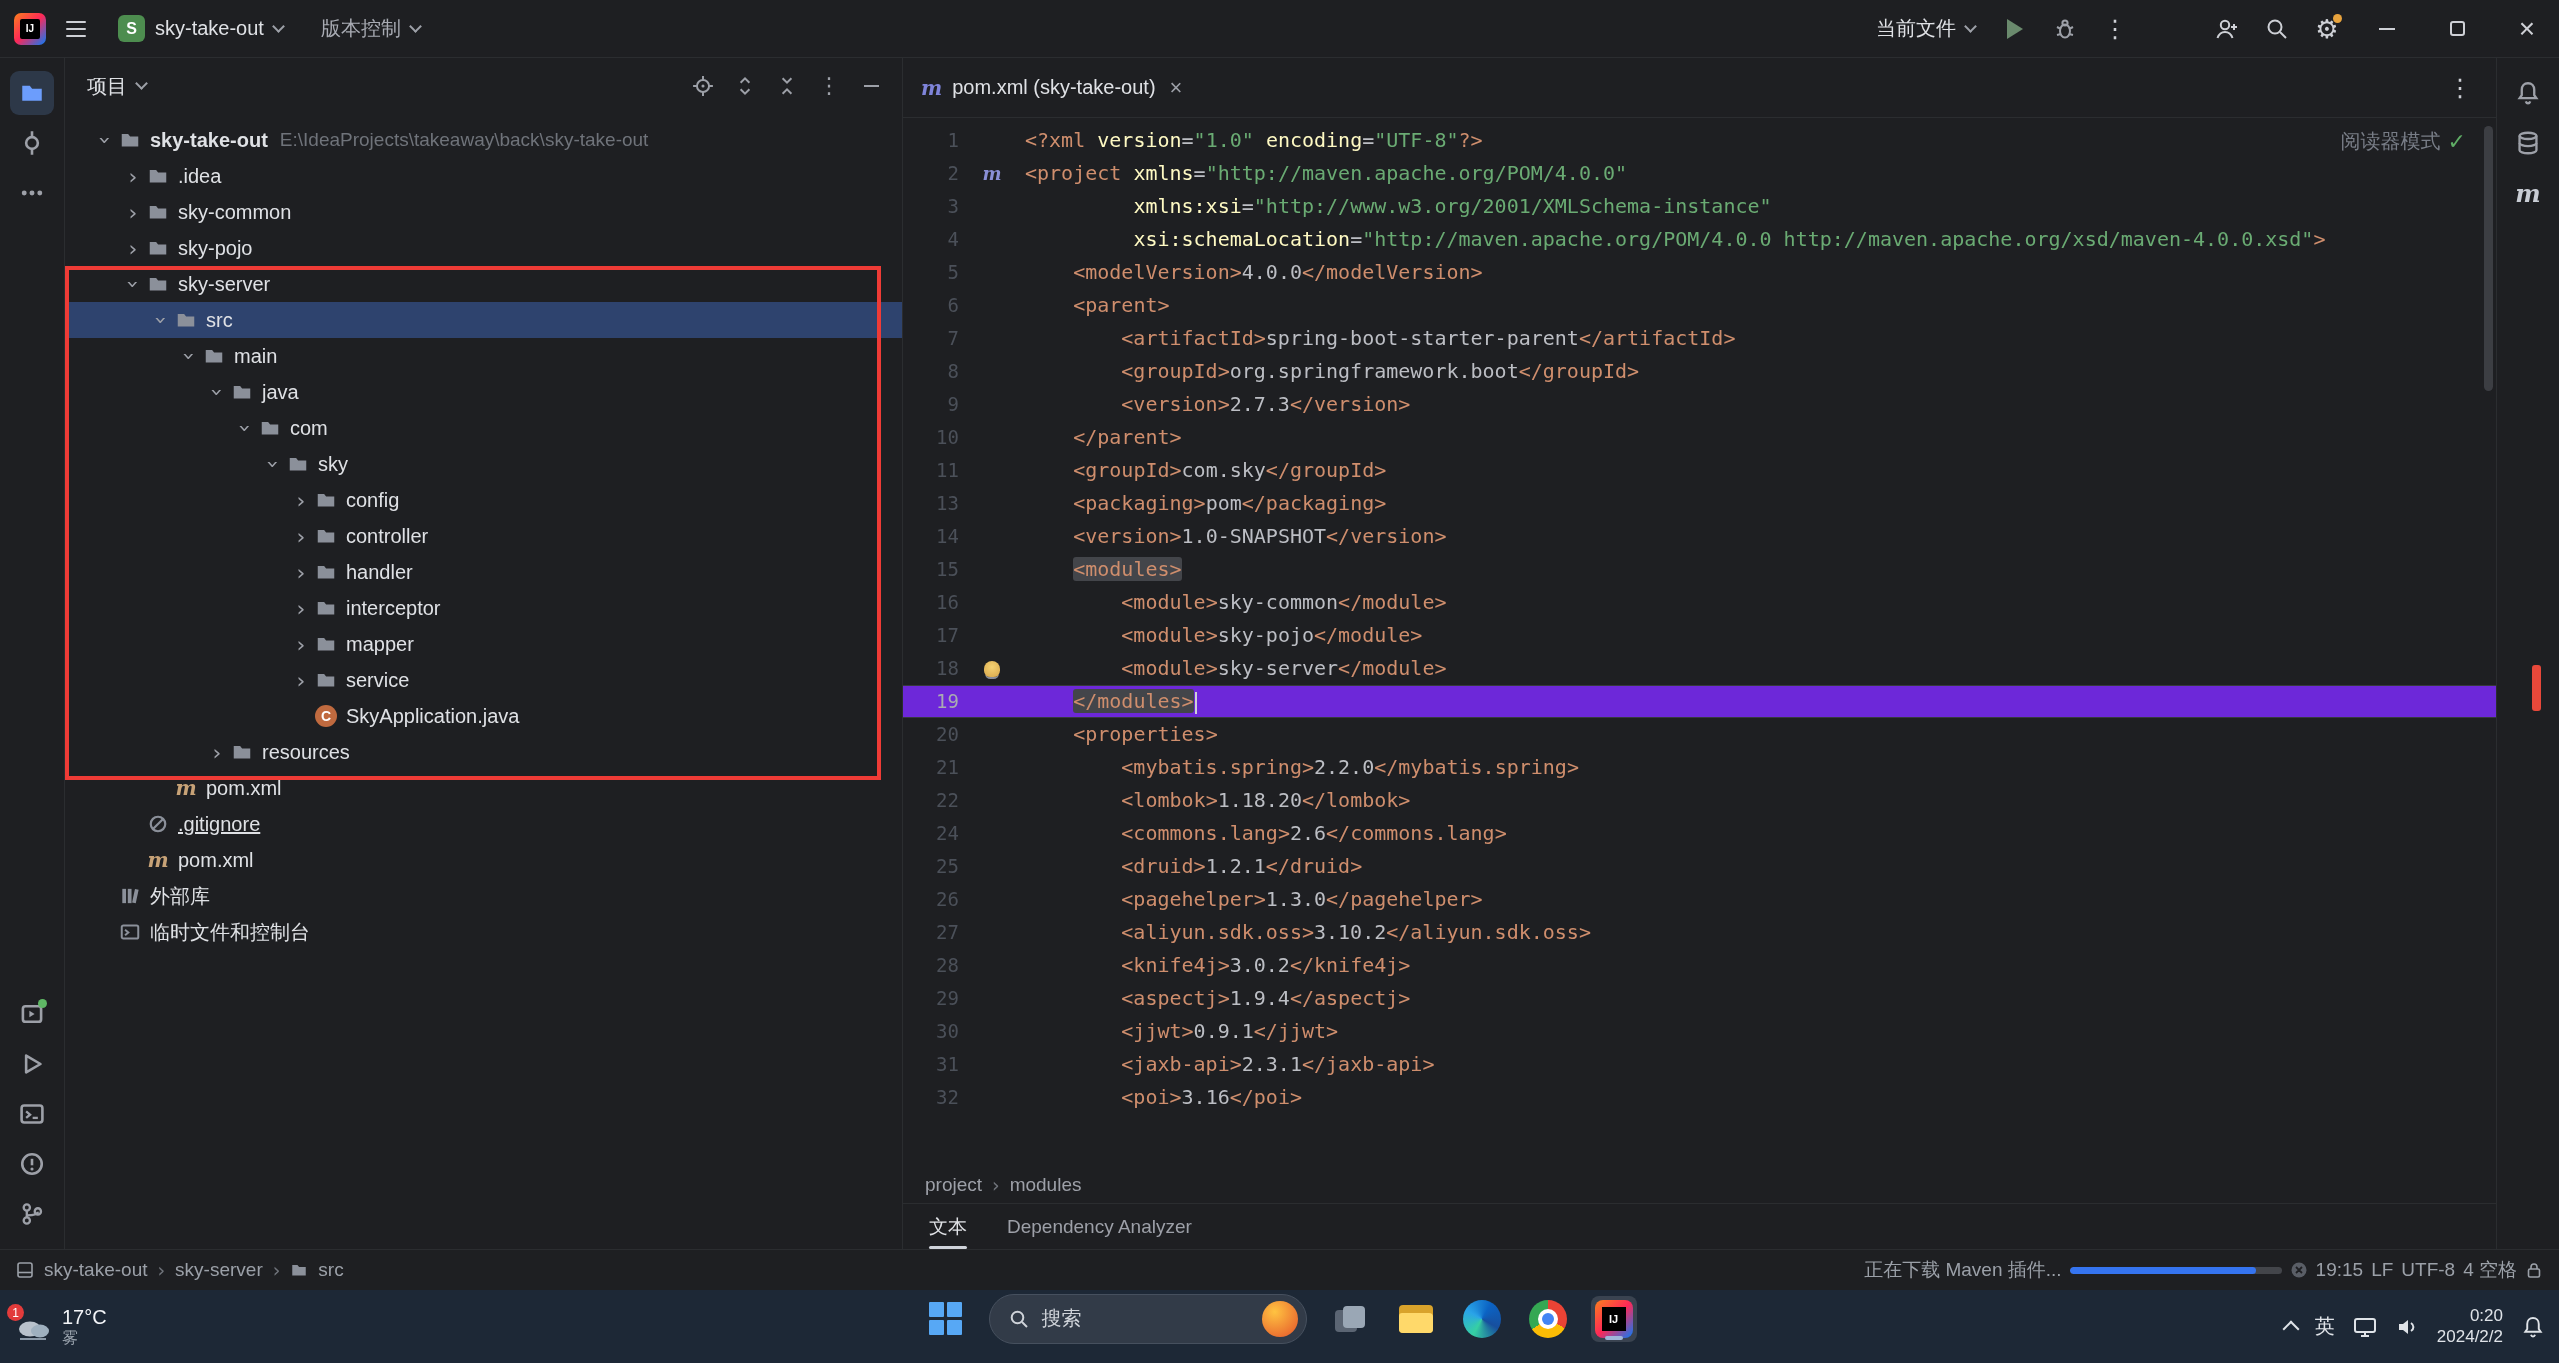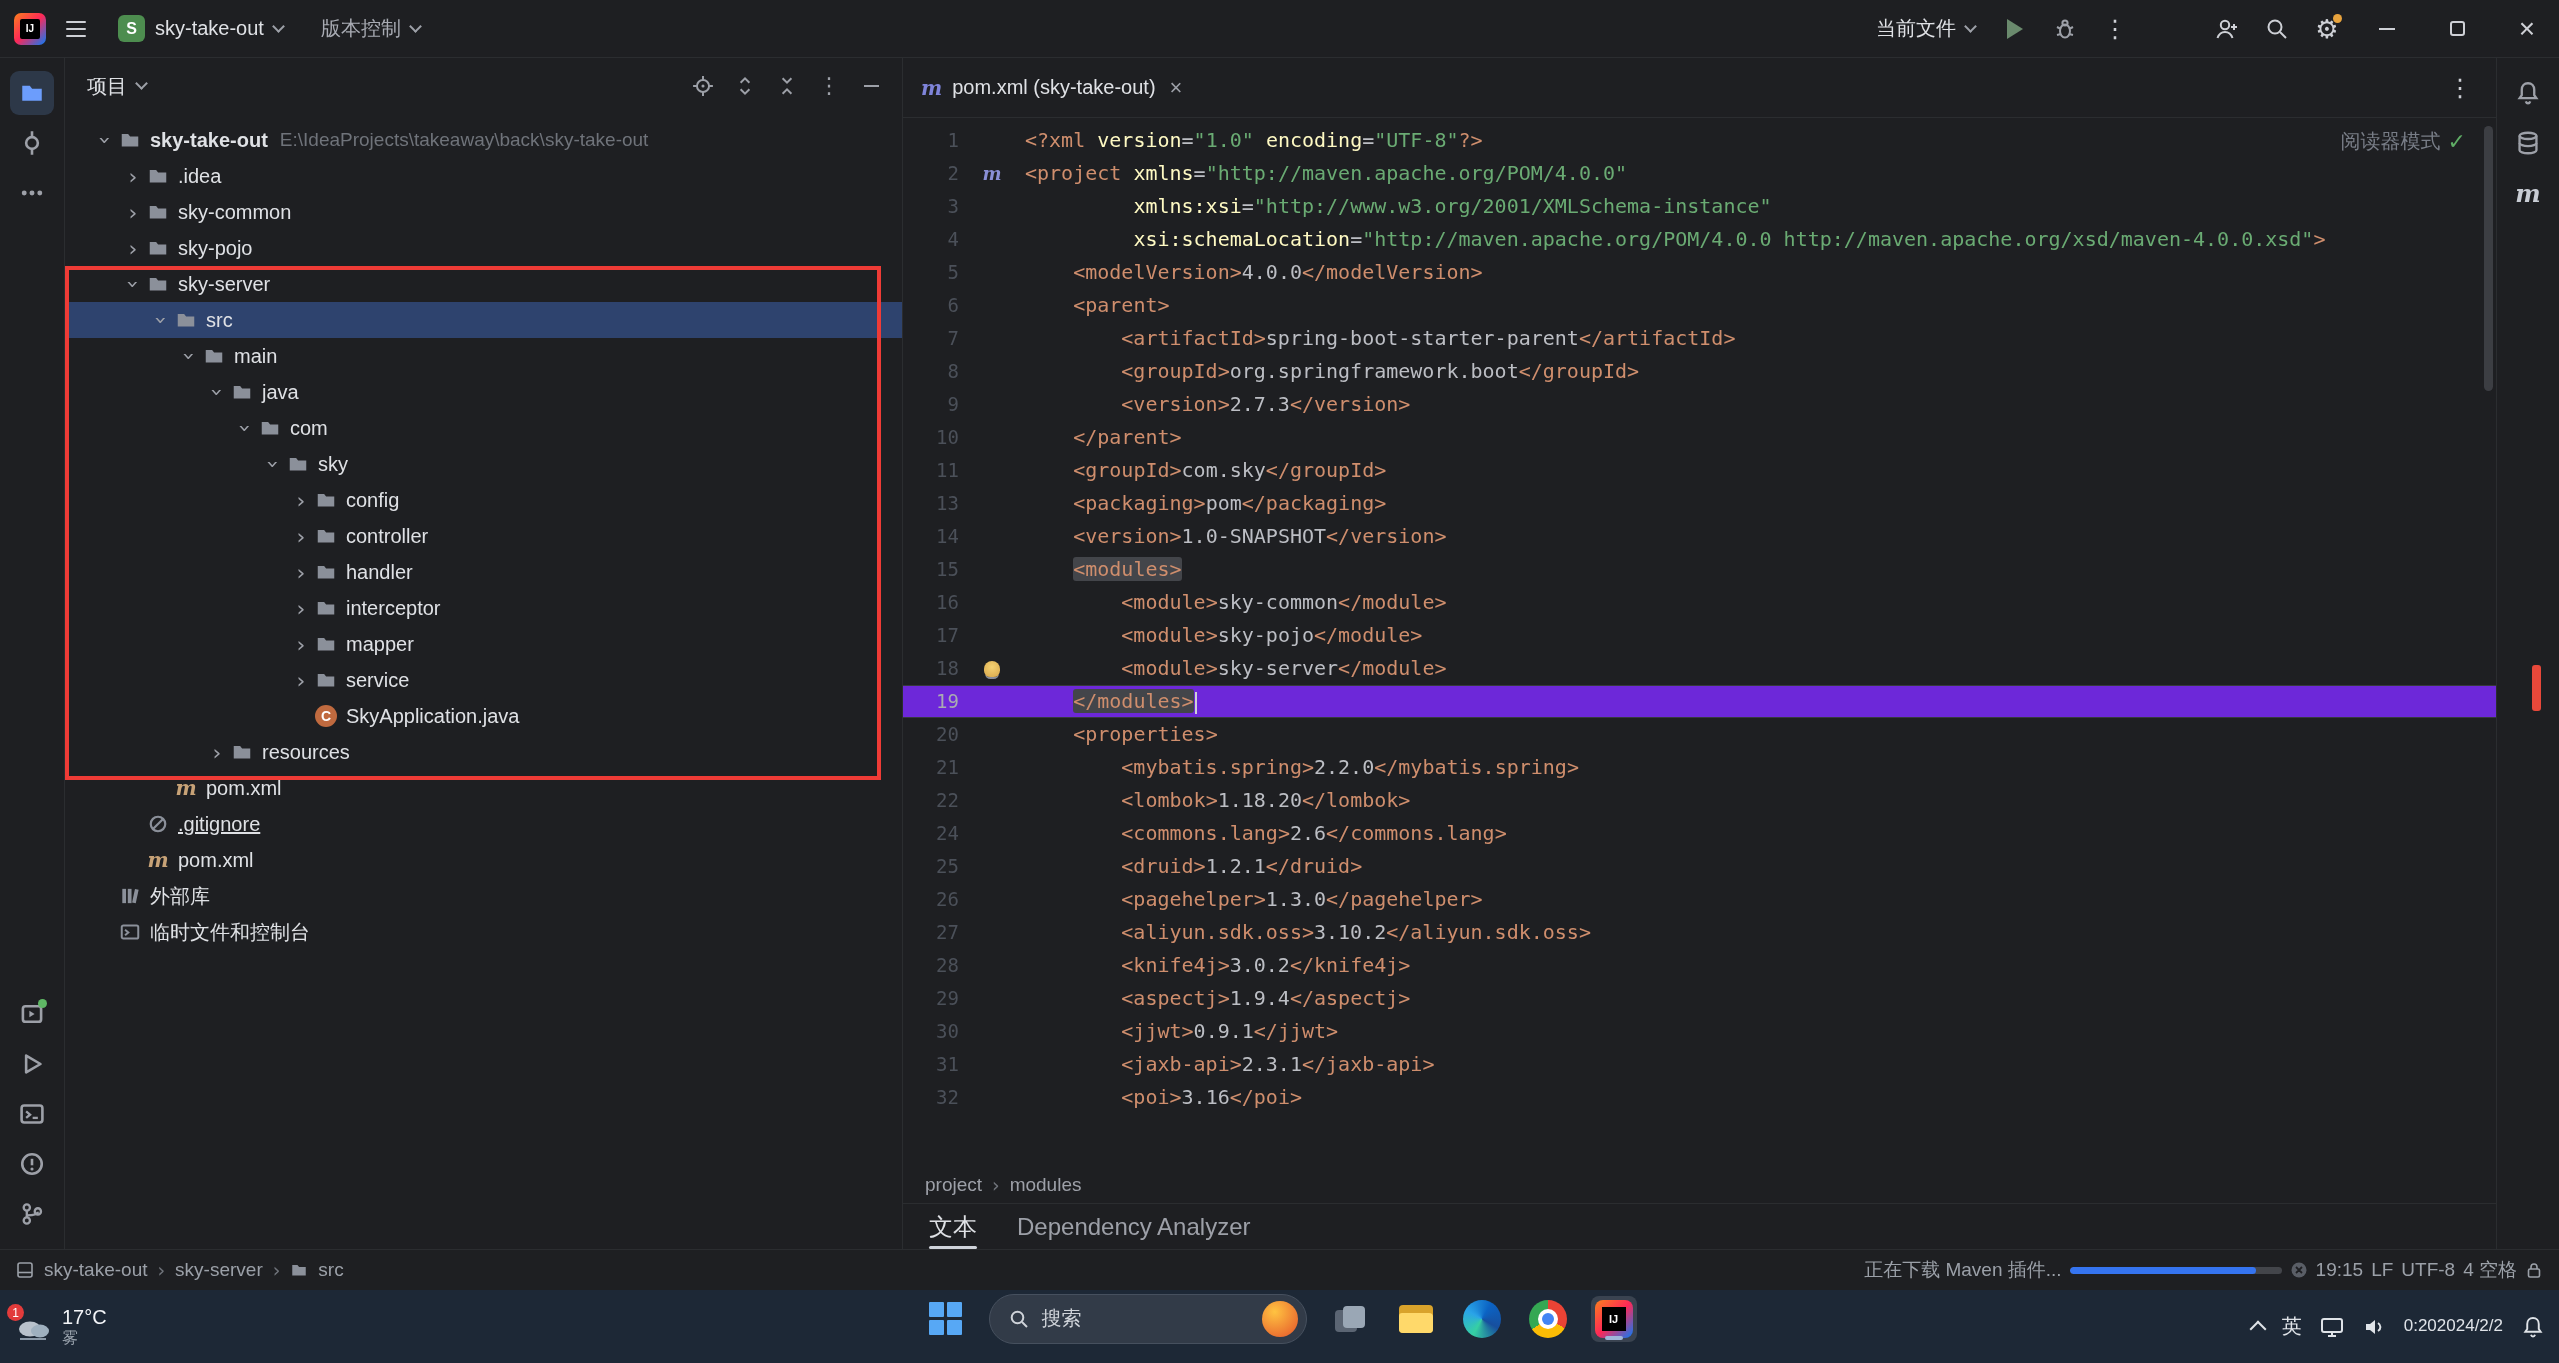--- a/index.html
+++ b/index.html
@@ -74,21 +74,21 @@
   .t-tag{color:#cf8e6d}
   .t-attr{color:#fef9c3}
   .t-str{color:#6aab73}
   .tag-match{background:#43454a;border-radius:3px}
   .caret-bar{display:inline-block;width:2px;height:22px;background:#ced0d6;vertical-align:middle;margin-left:1px}
   .reader-float{position:absolute;top:10px;right:30px;display:flex;align-items:center;gap:7px;font-family:"Liberation Sans",sans-serif;font-size:20px;color:#787d87}
   .insp-check{color:#5fad65;font-size:22px;font-family:"DejaVu Sans",sans-serif}
   .scroll-thumb{position:absolute;top:8px;right:3px;width:9px;height:265px;border-radius:5px;background:#55585e;opacity:.55}
   .crumbbar{height:36px;flex:none;display:flex;align-items:center;gap:10px;padding-left:22px;font-size:19px;color:#9da0a8}
   .crumb-sep{color:#6f737a;font-family:"DejaVu Sans",sans-serif}
-  .bottom-tabs{height:46px;flex:none;border-top:1px solid #2b2d30;display:flex;align-items:center;gap:40px;padding-left:26px;font-size:24px}
+  .bottom-tabs{height:46px;flex:none;border-top:1px solid #2b2d30;display:flex;align-items:center;gap:40px;padding-left:26px;font-size:19px}
   .bt-tab{color:#9da0a8;height:100%;display:flex;align-items:center;position:relative}
   .bt-tab.active{color:#dfe1e5}
   .bt-tab.active::after{content:"";position:absolute;left:0;right:0;bottom:0;height:3px;background:#cfd3da;border-radius:2px}
 
   
   .statusbar{height:41px;border-top:1px solid #2b2d30;display:flex;align-items:center;padding:0 16px;font-size:19px;color:#9ba0a8}
   .sb-left{display:flex;align-items:center;gap:10px}
   .sb-right{margin-left:auto;display:flex;align-items:center;gap:8px}
   .sb-sep{color:#6f737a;font-family:"DejaVu Sans",sans-serif}
   .sb-progress{width:212px;height:7px;border-radius:4px;background:#43454a;overflow:hidden}
@@ -119,21 +119,21 @@
   .fe-ic .front{position:absolute;left:0;right:0;bottom:0;height:20px;background:#ffd96a;border-radius:3px 4px 4px 4px}
   .edge-ic{width:38px;height:38px;border-radius:50%;background:conic-gradient(from 210deg,#36d0a3,#2aa4e8,#0b63c4,#174f9e,#36d0a3)}
   .chrome-ic{width:38px;height:38px;border-radius:50%;background:conic-gradient(#ea4335 0 33%,#fbbc05 33% 66%,#34a853 66% 100%);position:relative}
   .chrome-ic::before{content:"";position:absolute;inset:9px;border-radius:50%;background:#fff}
   .chrome-ic::after{content:"";position:absolute;inset:13px;border-radius:50%;background:#4285f4}
   .ij-ic{width:38px;height:38px;border-radius:8px;background:linear-gradient(135deg,#fc801d,#fe2857 50%,#087cfa);position:relative}
   .ij-ic::after{content:"IJ";position:absolute;inset:7px;background:#000;color:#fff;font-size:11px;font-weight:bold;display:flex;align-items:center;justify-content:center}
   .tray{margin-left:auto;display:flex;align-items:center;gap:18px;color:#dfe3e8}
   .tray-chev{width:12px;height:12px;border-left:2px solid #dfe3e8;border-top:2px solid #dfe3e8;transform:rotate(45deg);margin-top:5px}
   .ime{font-size:20px}
-  .clock{display:flex;flex-direction:row;align-items:flex-end;line-height:1.2;font-size:17px}
+  .clock{display:flex;flex-direction:column;align-items:flex-end;line-height:1.2;font-size:17px}
 
   
   .anno-box{position:absolute;left:65px;top:266px;width:816px;height:514px;border:4px solid #ef3b36;z-index:60;pointer-events:none}
   .anno-mark{position:absolute;left:2532px;top:665px;width:9px;height:46px;background:#e8483a;border-radius:3px;z-index:60;pointer-events:none}
 </style>
 </head>
 <body>
 
 <div class="titlebar">
   <span class="idea-logo"></span>

